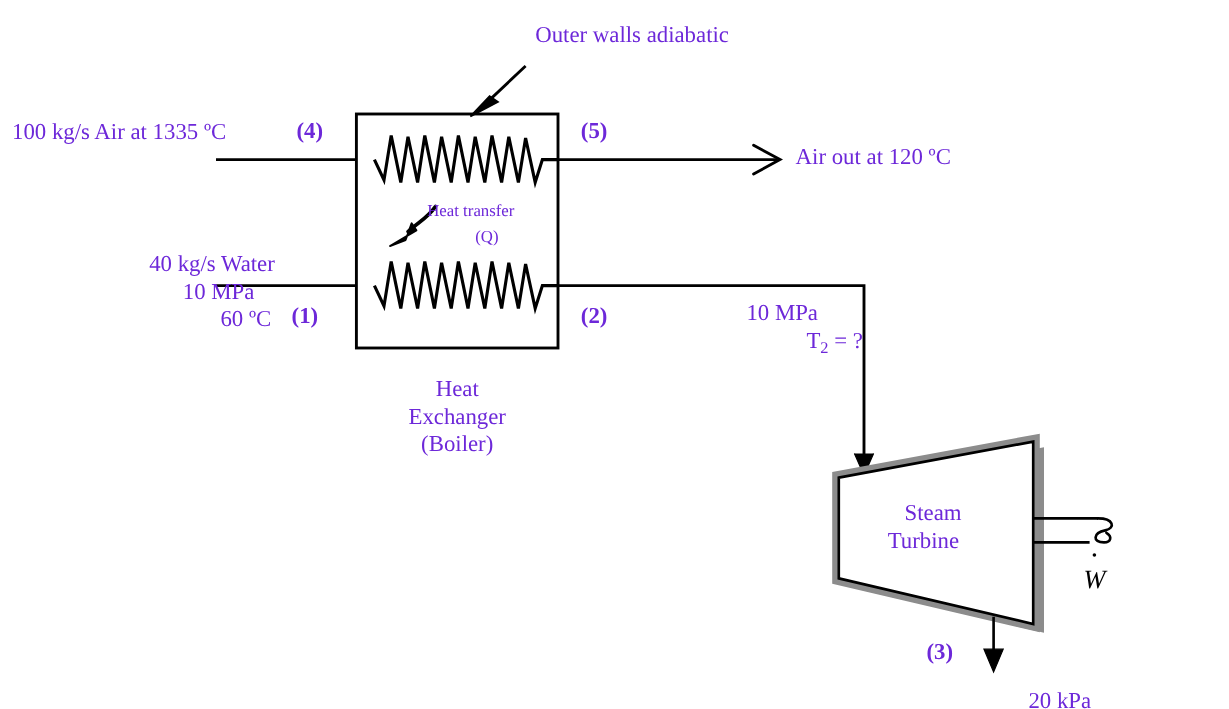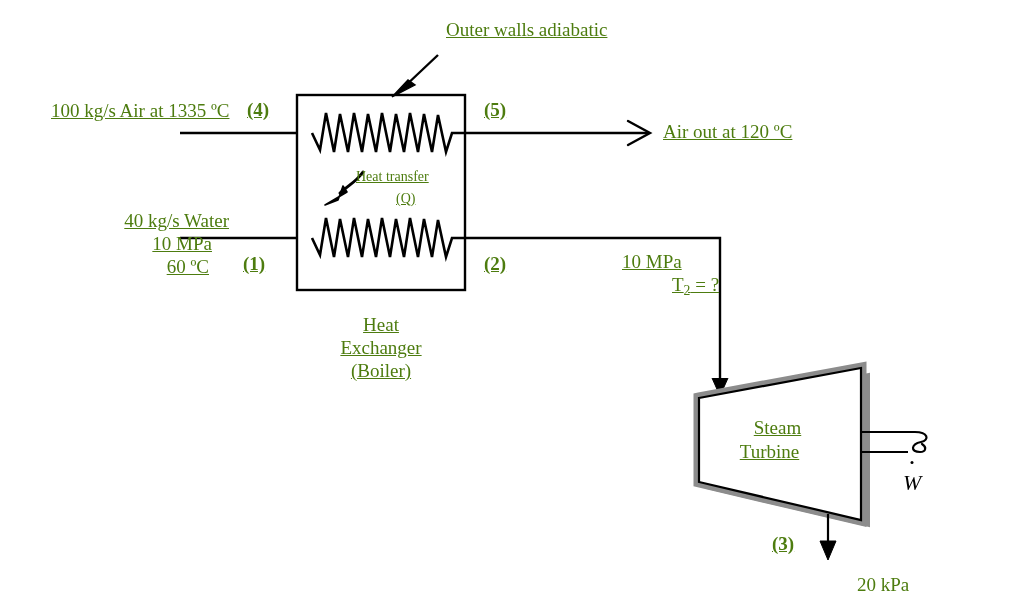--- a/index.html
+++ b/index.html
@@ -18,24 +18,23 @@
   #diagram {
     position: absolute;
     left: 0;
     top: 0;
     width: 1024px;
     height: 591px;
   }
   .lbl {
     position: absolute;
     font-family: "Liberation Serif", "DejaVu Serif", serif;
-    color: #4d7c0f;
+    color: #6d28d9;
     white-space: nowrap;
     line-height: 1.22;
-    text-decoration: underline;
   }
   .t19 { font-size: 19px; }
   .t18 { font-size: 14px; }
   .bold { font-weight: bold; }
   .ctr { text-align: center; }
   .rt { text-align: right; margin-left: 34px; }
   sub.sb {
     font-size: 0.72em;
     vertical-align: -0.28em;
   }
@@ -98,36 +97,36 @@
 
   <line x1="861" y1="432" x2="915" y2="432" stroke="#000" stroke-width="2.2"></line>
   <line x1="861" y1="452" x2="908" y2="452" stroke="#000" stroke-width="2.2"></line>
   <path d="M 915 432 C 928 432, 930 440, 921 442 C 911 444, 910 452, 920 452
            C 926 452, 927 447, 922 444" fill="none" stroke="#000" stroke-width="2.2" stroke-linecap="round"></path>
 
   <line x1="828" y1="514" x2="828" y2="552" stroke="#000" stroke-width="2.2"></line>
   <path d="M 820 541 L 828 560 L 836 541 z" fill="#000" stroke="#000" stroke-width="1"></path>
 </svg>
 
-<div class="lbl t19" style="left:10px; top:99px;margin-left:41px;">100 kg/s Air at 1335 ºC</div>
+<div class="lbl t19" style="left:10px; top:99px;">100 kg/s Air at 1335 ºC</div>
 
 <div class="lbl t19 bold" style="left:247px; top:98px;">(4)</div>
 
 <div class="lbl t19 bold" style="left:484px; top:98px;">(5)</div>
 
 <div class="lbl t19" style="left:663px; top:120px;">Air out at 120 ºC</div>
 
 <div class="lbl t19" style="left:446px; top:18px;">Outer walls adiabatic</div>
 
 <div class="lbl t18" style="left:356px; top:168px;">Heat transfer</div>
 <div class="lbl t18" style="left:396px; top:190px;">(Q)</div>
 
 <div class="lbl t19 rt" style="left:0px; top:209px; width:195px;">40 kg/s Water</div>
 <div class="lbl t19 rt" style="left:0px; top:232px; width:178px;">10 MPa</div>
-<div class="lbl t19 rt" style="left:0px; top:255px; width:175px;text-align:right;">60 ºC</div>
+<div class="lbl t19 rt" style="left:17px; top:255px; width:175px;text-align:right;">60 ºC</div>
 
 <div class="lbl t19 bold" style="left:243px; top:252px;">(1)</div>
 
 <div class="lbl t19 bold" style="left:484px; top:252px;">(2)</div>
 
 <div class="lbl t19" style="left:622px; top:250px;">10 MPa</div>
 <div class="lbl t19" style="left:630px; top:273px;margin-left:42px;"><span>T</span><sub class="sb">2</sub><span> = ?</span></div>
 
 <div class="lbl t19 ctr" style="left:296px; top:313px; width:170px;">Heat</div>
 <div class="lbl t19 ctr" style="left:296px; top:336px; width:170px;">Exchanger</div>

